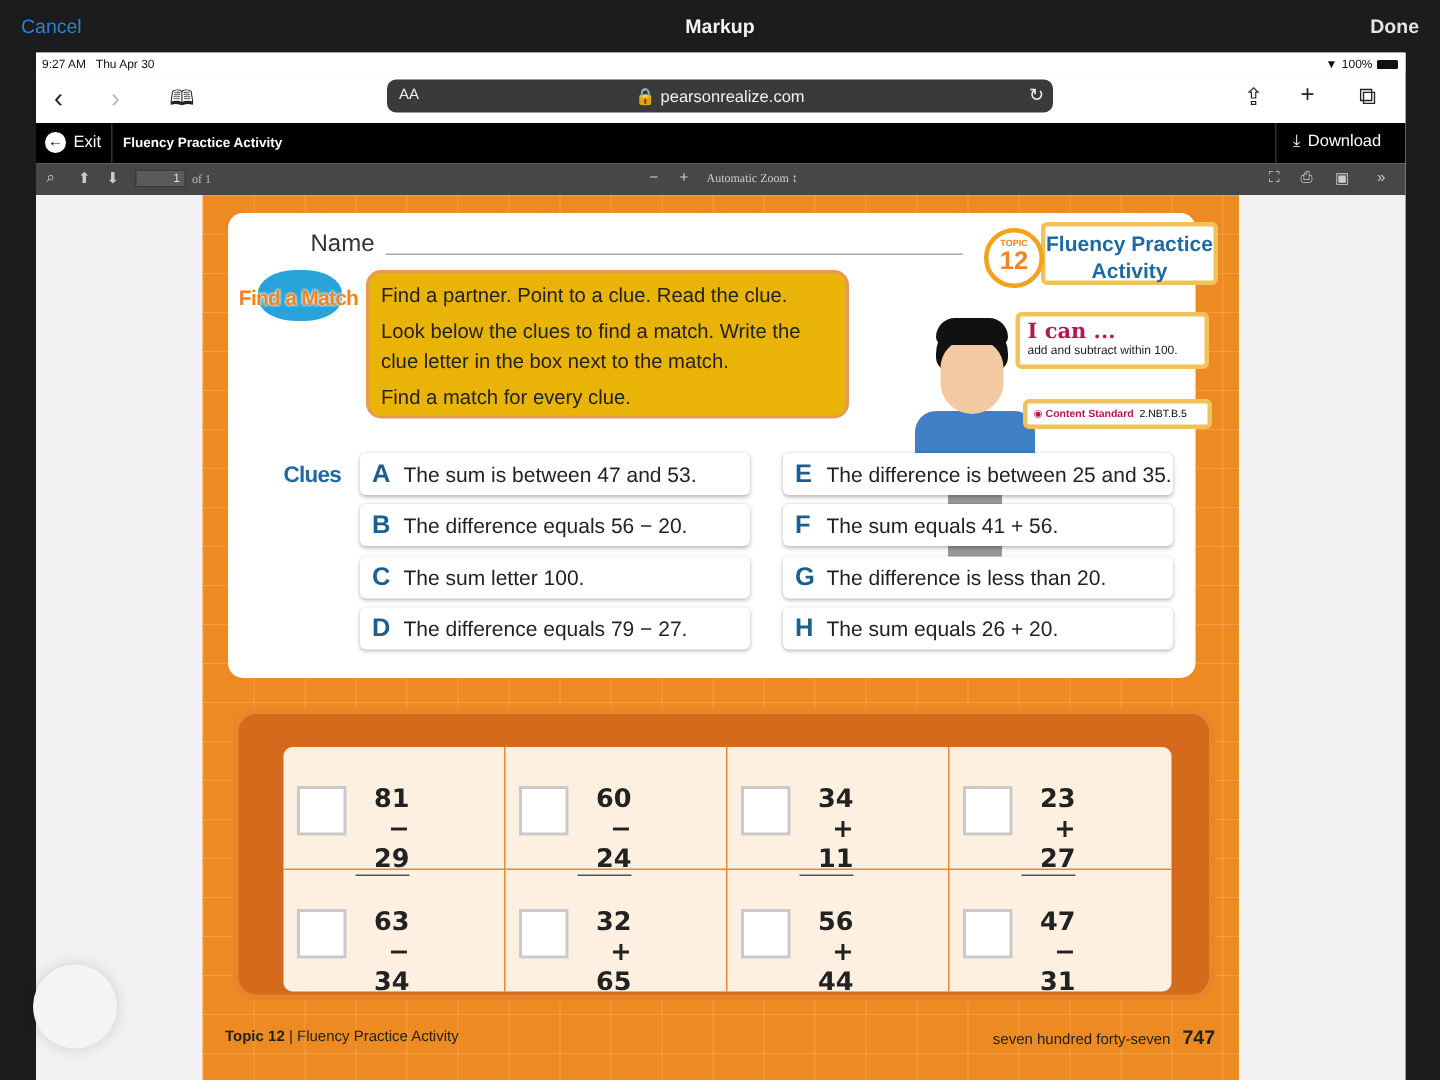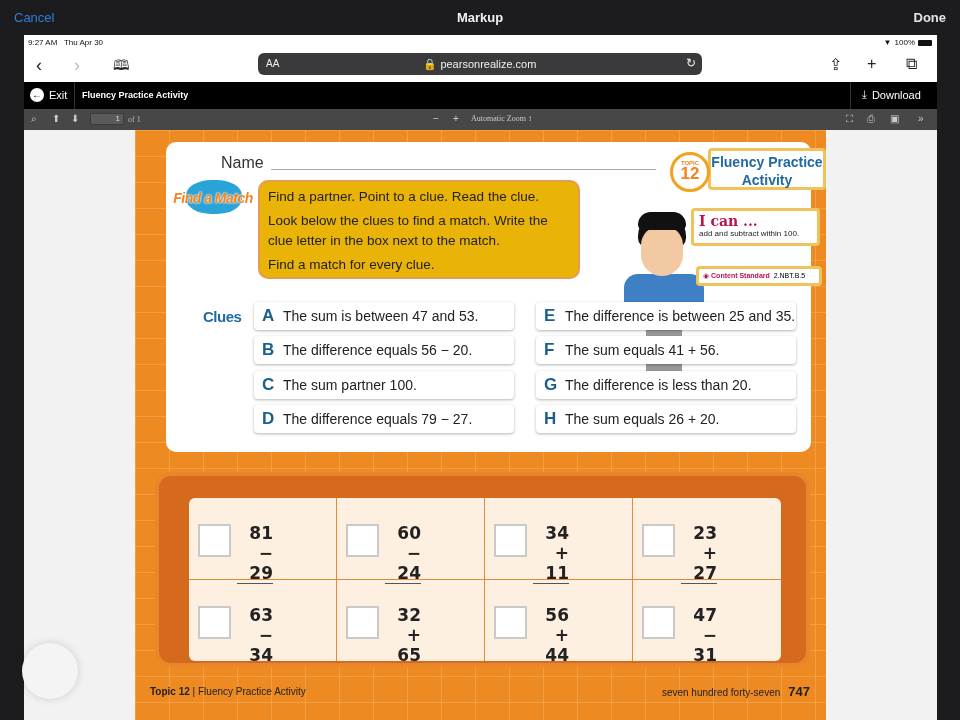--- a/index.html
+++ b/index.html
@@ -38,26 +38,26 @@
   .zoom-sel { position: absolute; left: 447px; top: 5px; font-family: "Liberation Serif", serif; font-size: 8px; color: #ccc; }
 
   .viewer { position: absolute; left: 0; top: 95px; width: 913px; height: 590px; background: #f2f2f2; }
   .page { position: absolute; left: 111px; top: 0; width: 691px; height: 590px;
     background-color: #ee8a22;
     background-image:
       linear-gradient(rgba(255,220,160,0.25) 1px, transparent 1px),
       linear-gradient(90deg, rgba(255,220,160,0.25) 1px, transparent 1px);
     background-size: 34px 26px; }
 
-  .top-panel { position: absolute; left: 31px; top: 12px; width: 645px; height: 310px; background: #fff; border-radius: 10px; }
+  .top-panel { position: absolute; left: 17px; top: 12px; width: 645px; height: 310px; background: #fff; border-radius: 10px; }
   .name-label { position: absolute; left: 55px; top: 12px; font-size: 16px; color: #333; }
   .name-line { position: absolute; left: 105px; top: 27px; width: 385px; height: 1px; background: #aaa; }
   .fam { position: absolute; left: 6px; top: 36px; width: 82px; height: 40px; }
   .fam .burst { position: absolute; left: 14px; top: 2px; width: 56px; height: 34px; background: #2aa3d9; border-radius: 45%; }
-  .fam .txt { position: absolute; left: 0; top: 12px; width: 82px; text-align: center; font-size: 14px; font-weight: bold; color: #f08420; letter-spacing: -0.5px; text-shadow: 0 0 2px #fff, 0 0 2px #fff; font-style: italic; }
+  .fam .txt { position: absolute; left: 0; top: 12px; width: 82px; text-align: center; font-size: 14px; font-weight: bold; color: #f08420; letter-spacing: -0.5px; text-shadow: 0 0 2px #fff, 0 0 2px #fff; }
   .bubble { position: absolute; left: 92px; top: 38px; width: 322px; height: 99px; background: #eab308; border: 2px solid #e69b54; border-radius: 10px; padding: 5px 8px; font-size: 13.5px; color: #222; line-height: 20px; }
   .bubble p { margin-bottom: 4px; }
 
   .kid { position: absolute; left: 450px; top: 70px; width: 95px; height: 165px; }
   .kid .hair { position: absolute; left: 22px; top: 0; width: 48px; height: 36px; background: #111; border-radius: 24px 24px 10px 10px; }
   .kid .face { position: absolute; left: 25px; top: 14px; width: 42px; height: 50px; background: #f2c9a3; border-radius: 20px 20px 22px 22px; }
   .kid .shirt { position: absolute; left: 8px; top: 62px; width: 80px; height: 30px; background: #3f7fc4; border-radius: 14px 14px 0 0; }
   .kid .legs { position: absolute; left: 30px; top: 92px; width: 36px; height: 72px; background: #333; opacity: 0.5; }
 
   .topic-badge { position: absolute; left: 504px; top: 6px; width: 158px; height: 42px; }
@@ -196,21 +196,21 @@
         <div class="clue" style="left:88px;top:160px">
             <span class="letter">A</span>
             <span>The sum is between 47 and 53.</span>
           </div>
         <div class="clue" style="left:88px;top:194px">
             <span class="letter">B</span>
             <span>The difference equals 56 − 20.</span>
           </div>
         <div class="clue" style="left:88px;top:229px">
             <span class="letter">C</span>
-            <span>The sum partner 100.</span>
+            <span>The sum letter 100.</span>
           </div>
         <div class="clue" style="left:88px;top:263px">
             <span class="letter">D</span>
             <span>The difference equals 79 − 27.</span>
           </div>
         <div class="clue" style="left:370px;top:160px">
             <span class="letter">E</span>
             <span>The difference is between 25 and 35.</span>
           </div>
         <div class="clue" style="left:370px;top:194px">

